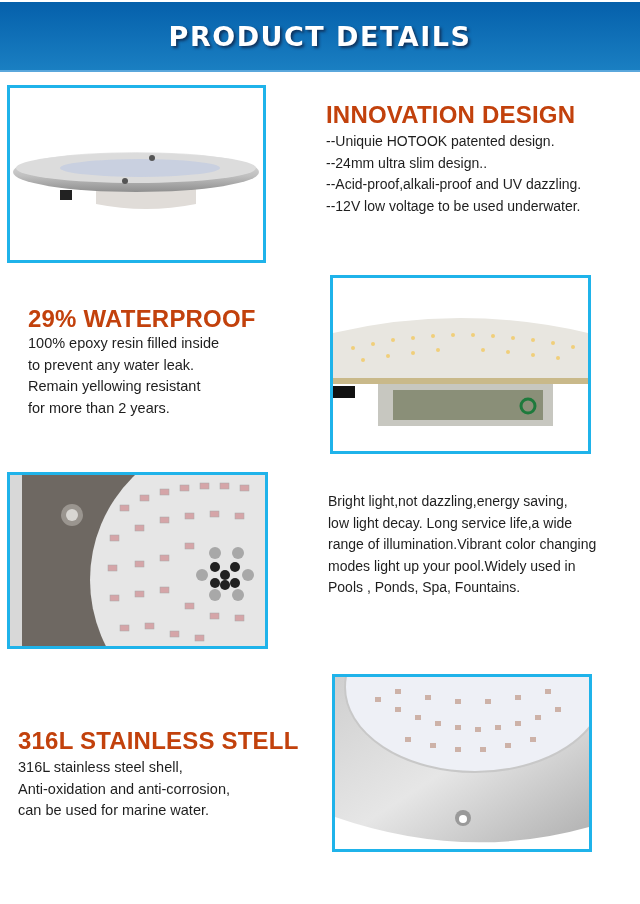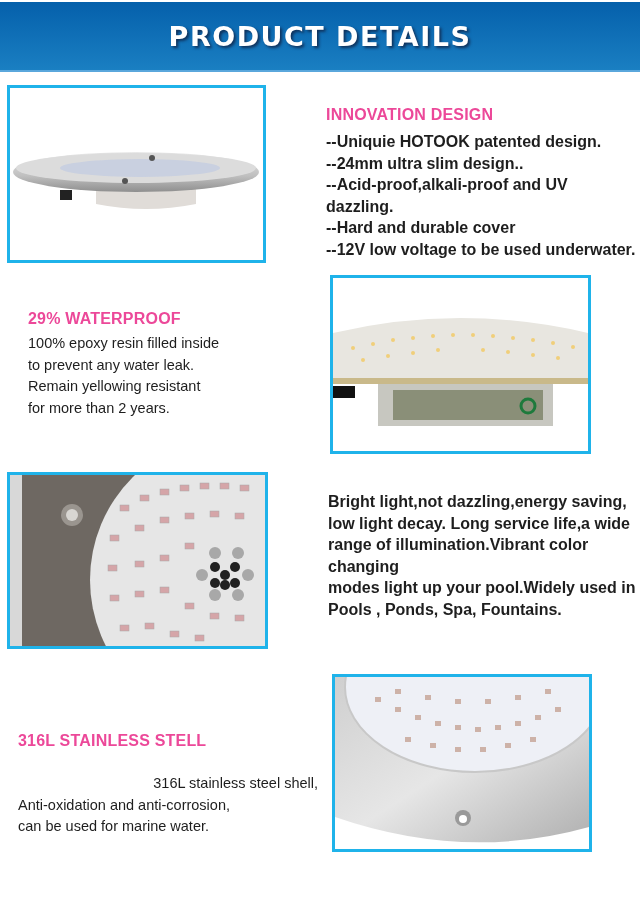--- a/index.html
+++ b/index.html
@@ -1,23 +1,23 @@
 <!DOCTYPE html>
 <html><head>
 <meta charset="utf-8">
 <style>
   html,body{margin:0;padding:0;background:#fff;}
   body{width:640px;height:904px;position:relative;overflow:hidden;font-family:"Liberation Sans",sans-serif;}
   .header{position:absolute;left:0;top:2px;width:640px;height:68px;background:linear-gradient(#0560ab,#1a7fc2);border-bottom:2px solid #5aa7dc;display:flex;align-items:center;justify-content:center;}
   .header h1{margin:0;color:#fff;font-family:"DejaVu Sans",sans-serif;font-weight:bold;font-size:27px;letter-spacing:1.5px;text-shadow:2px 2px 3px #10315a;text-align:center;}
   .box{position:absolute;border:3px solid #1fb3ea;box-sizing:border-box;overflow:hidden;background:#fff;}
   .sec{position:absolute;color:#222;}
-  .sec h2{margin:0;color:#ec4899;font-weight:bold;font-size:16px;letter-spacing:0.2px;line-height:28px;}
+  .sec h2{margin:0;color:#c2410c;font-weight:bold;font-size:24px;letter-spacing:0.2px;line-height:28px;}
   .sec p{margin:0;font-size:14.5px;line-height:21.5px;color:#1e1e1e;}
-  .sec.right p{font-size:16px;font-weight:bold;}
+  .sec.right p{font-size:14px;}
 </style>
 </head>
 <body>
 
 <div class="header">
   <h1>PRODUCT DETAILS</h1>
 </div>
 
 <div class="box" style="left:7px;top:85px;width:259px;height:178px;">
   <svg width="253" height="172" viewBox="0 0 253 172">
@@ -36,21 +36,20 @@
     <circle cx="142" cy="70" r="3" fill="#555"></circle>
     <circle cx="115" cy="93" r="3" fill="#555"></circle>
   </svg>
 </div>
 
 <div class="sec right" style="left:326px;top:101px;width:310px;">
   <h2>INNOVATION DESIGN</h2>
   <p style="margin-top:2px;">--Uniquie HOTOOK patented design.</p>
   <p>--24mm ultra slim design..</p>
   <p>--Acid-proof,alkali-proof and UV dazzling.</p>
-  <p>--Hard and durable cover</p>
   <p>--12V low voltage to be used underwater.</p>
 </div>
 
 <div class="sec" style="left:28px;top:305px;width:290px;">
   <h2>29% WATERPROOF</h2>
   <p style="margin-top:0px;">100% epoxy resin filled inside</p>
   <p>to prevent any water leak.</p>
   <p>Remain yellowing resistant</p>
   <p>for more than 2 years.</p>
 </div>
@@ -146,21 +145,21 @@
 <div class="sec right" style="left:328px;top:489px;width:312px;">
   <p style="margin-top:2px;">Bright light,not dazzling,energy saving,</p>
   <p>low light decay. Long service life,a wide</p>
   <p>range of illumination.Vibrant color changing</p>
   <p>modes light up your pool.Widely used in</p>
   <p>Pools , Ponds, Spa, Fountains.</p>
 </div>
 
 <div class="sec" style="left:18px;top:727px;width:300px;">
   <h2>316L STAINLESS STELL</h2>
-  <p style="margin-top:18px;text-align:right;">316L stainless steel shell,</p>
+  <p style="margin-top:2px;">316L stainless steel shell,</p>
   <p>Anti-oxidation and anti-corrosion,</p>
   <p>can be used for marine water.</p>
 </div>
 
 <div class="box" style="left:332px;top:674px;width:260px;height:178px;">
   <svg width="254" height="172" viewBox="0 0 254 172">
     <defs>
       <linearGradient id="shell" x1="0" y1="0" x2="1" y2="1">
         <stop offset="0" stop-color="#cfcfcf"></stop>
           <stop offset="0.5" stop-color="#e6e6e6"></stop>

